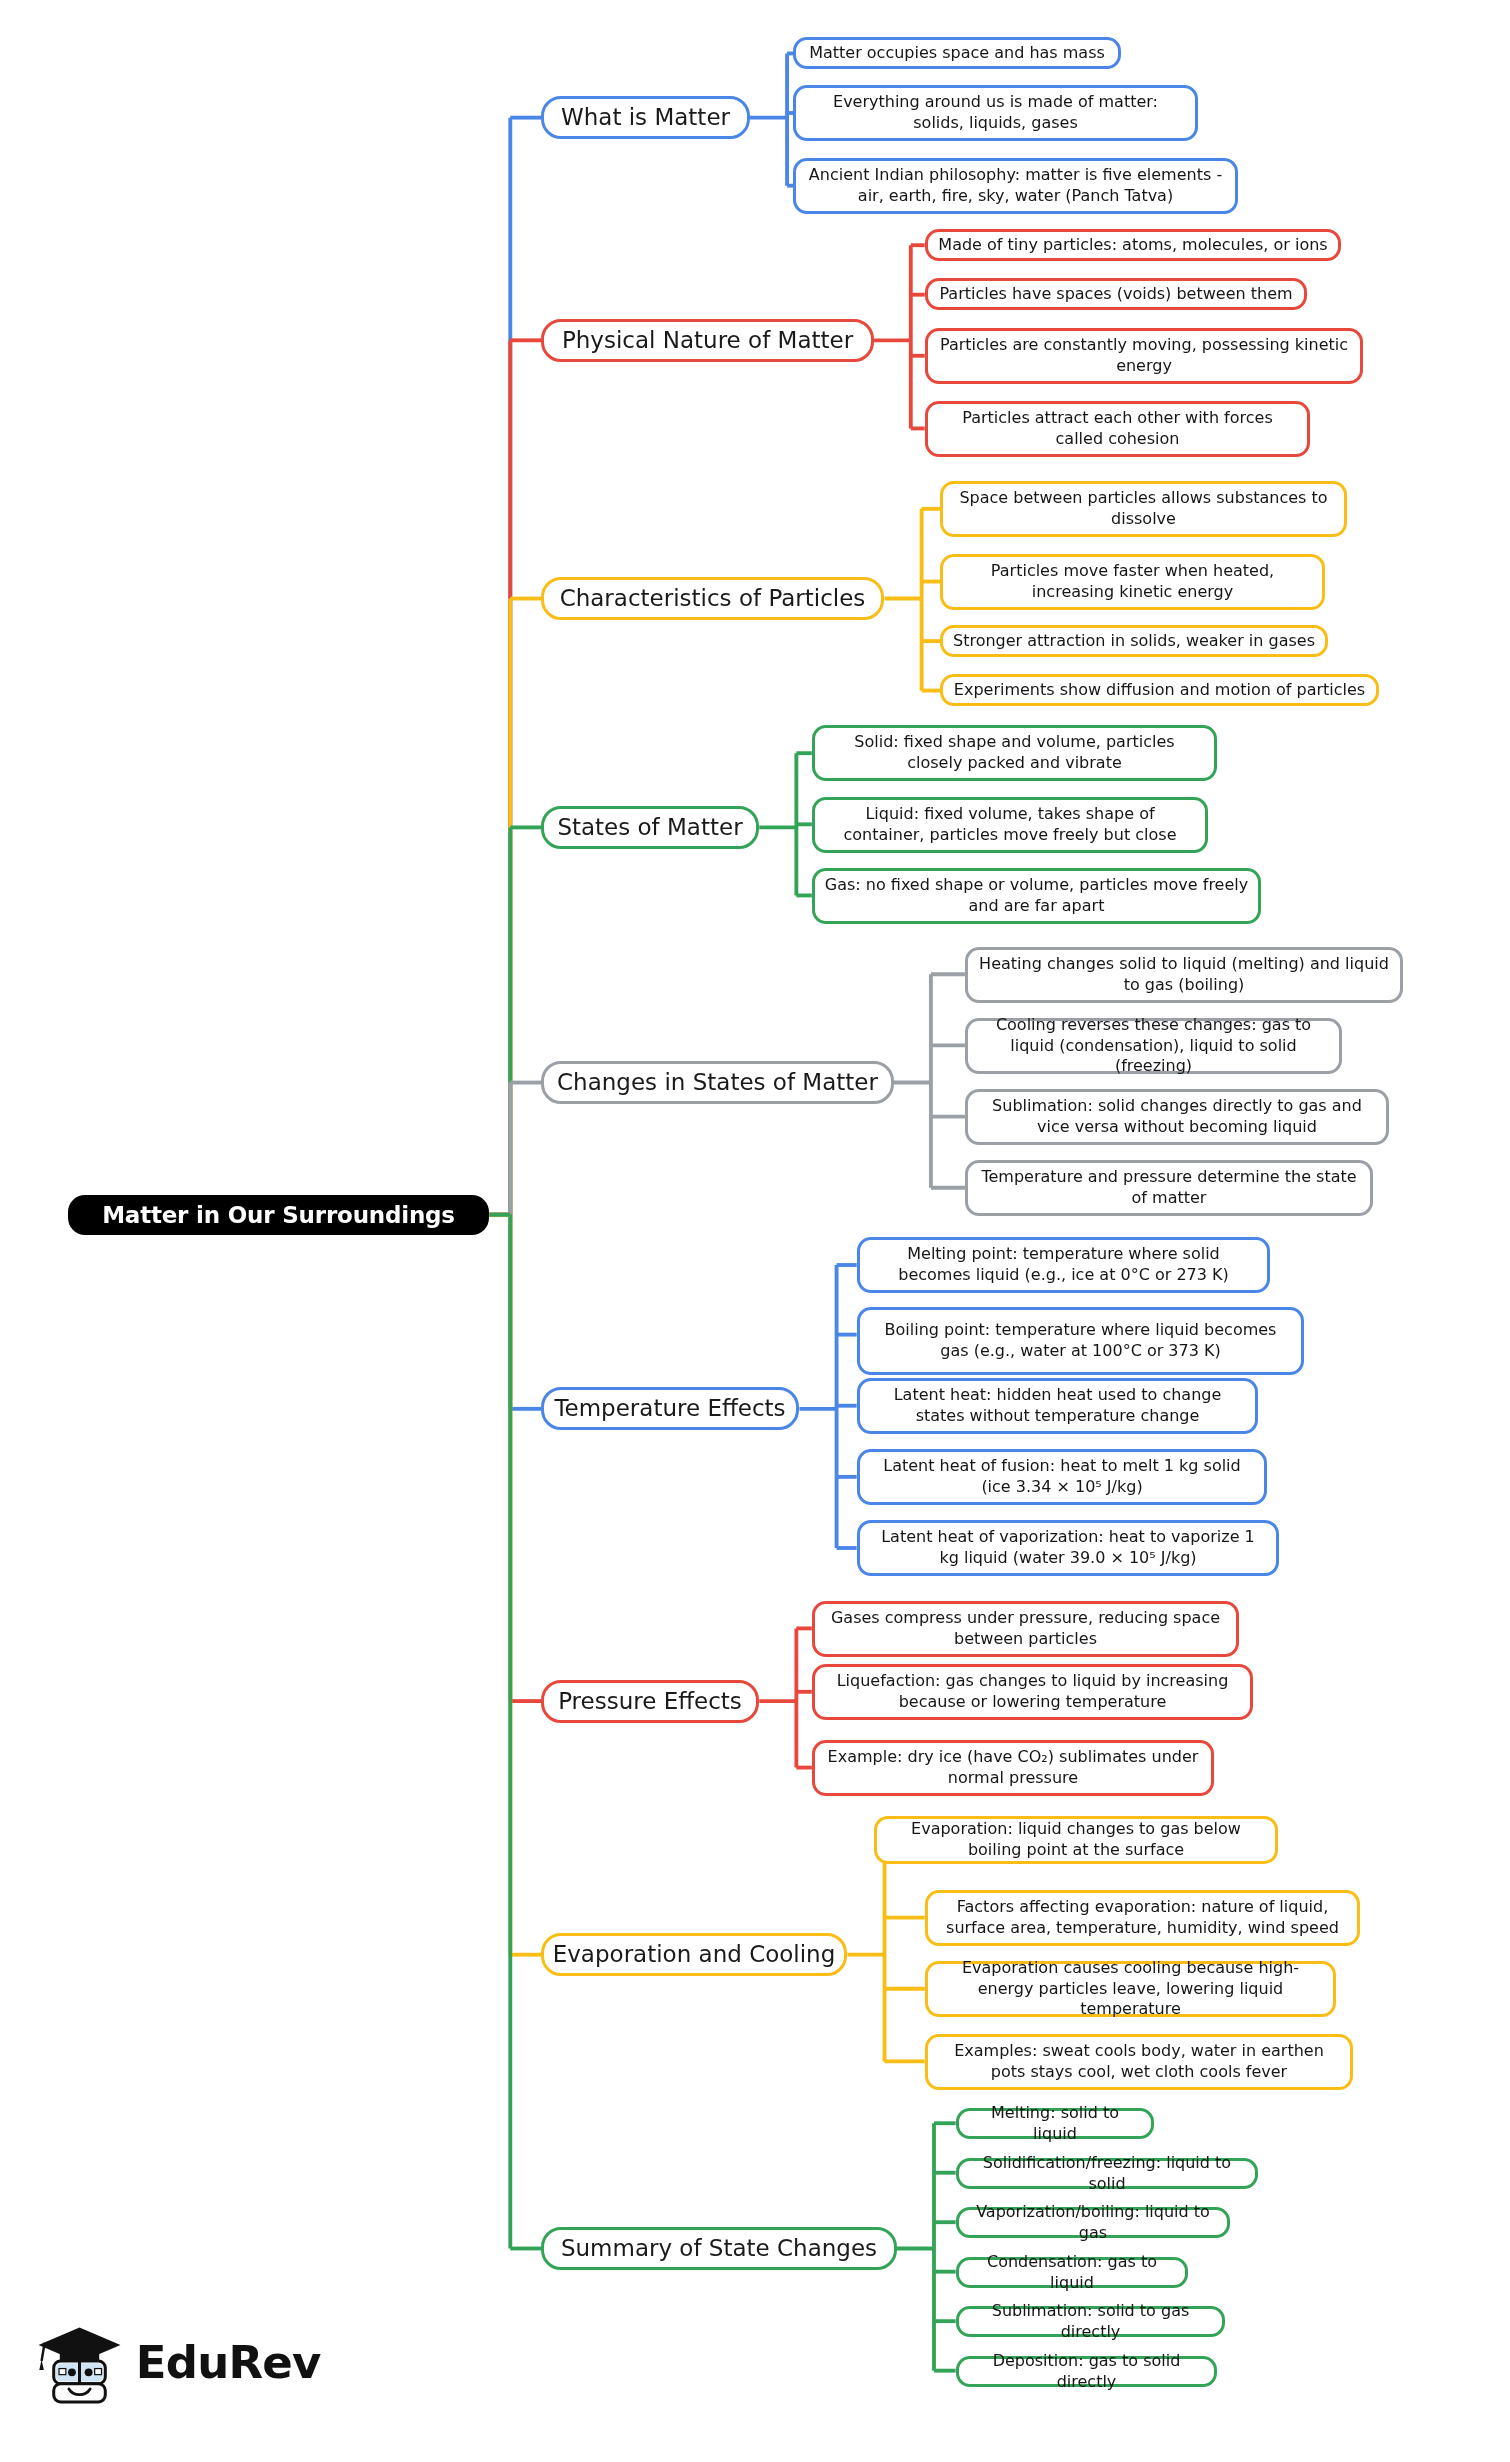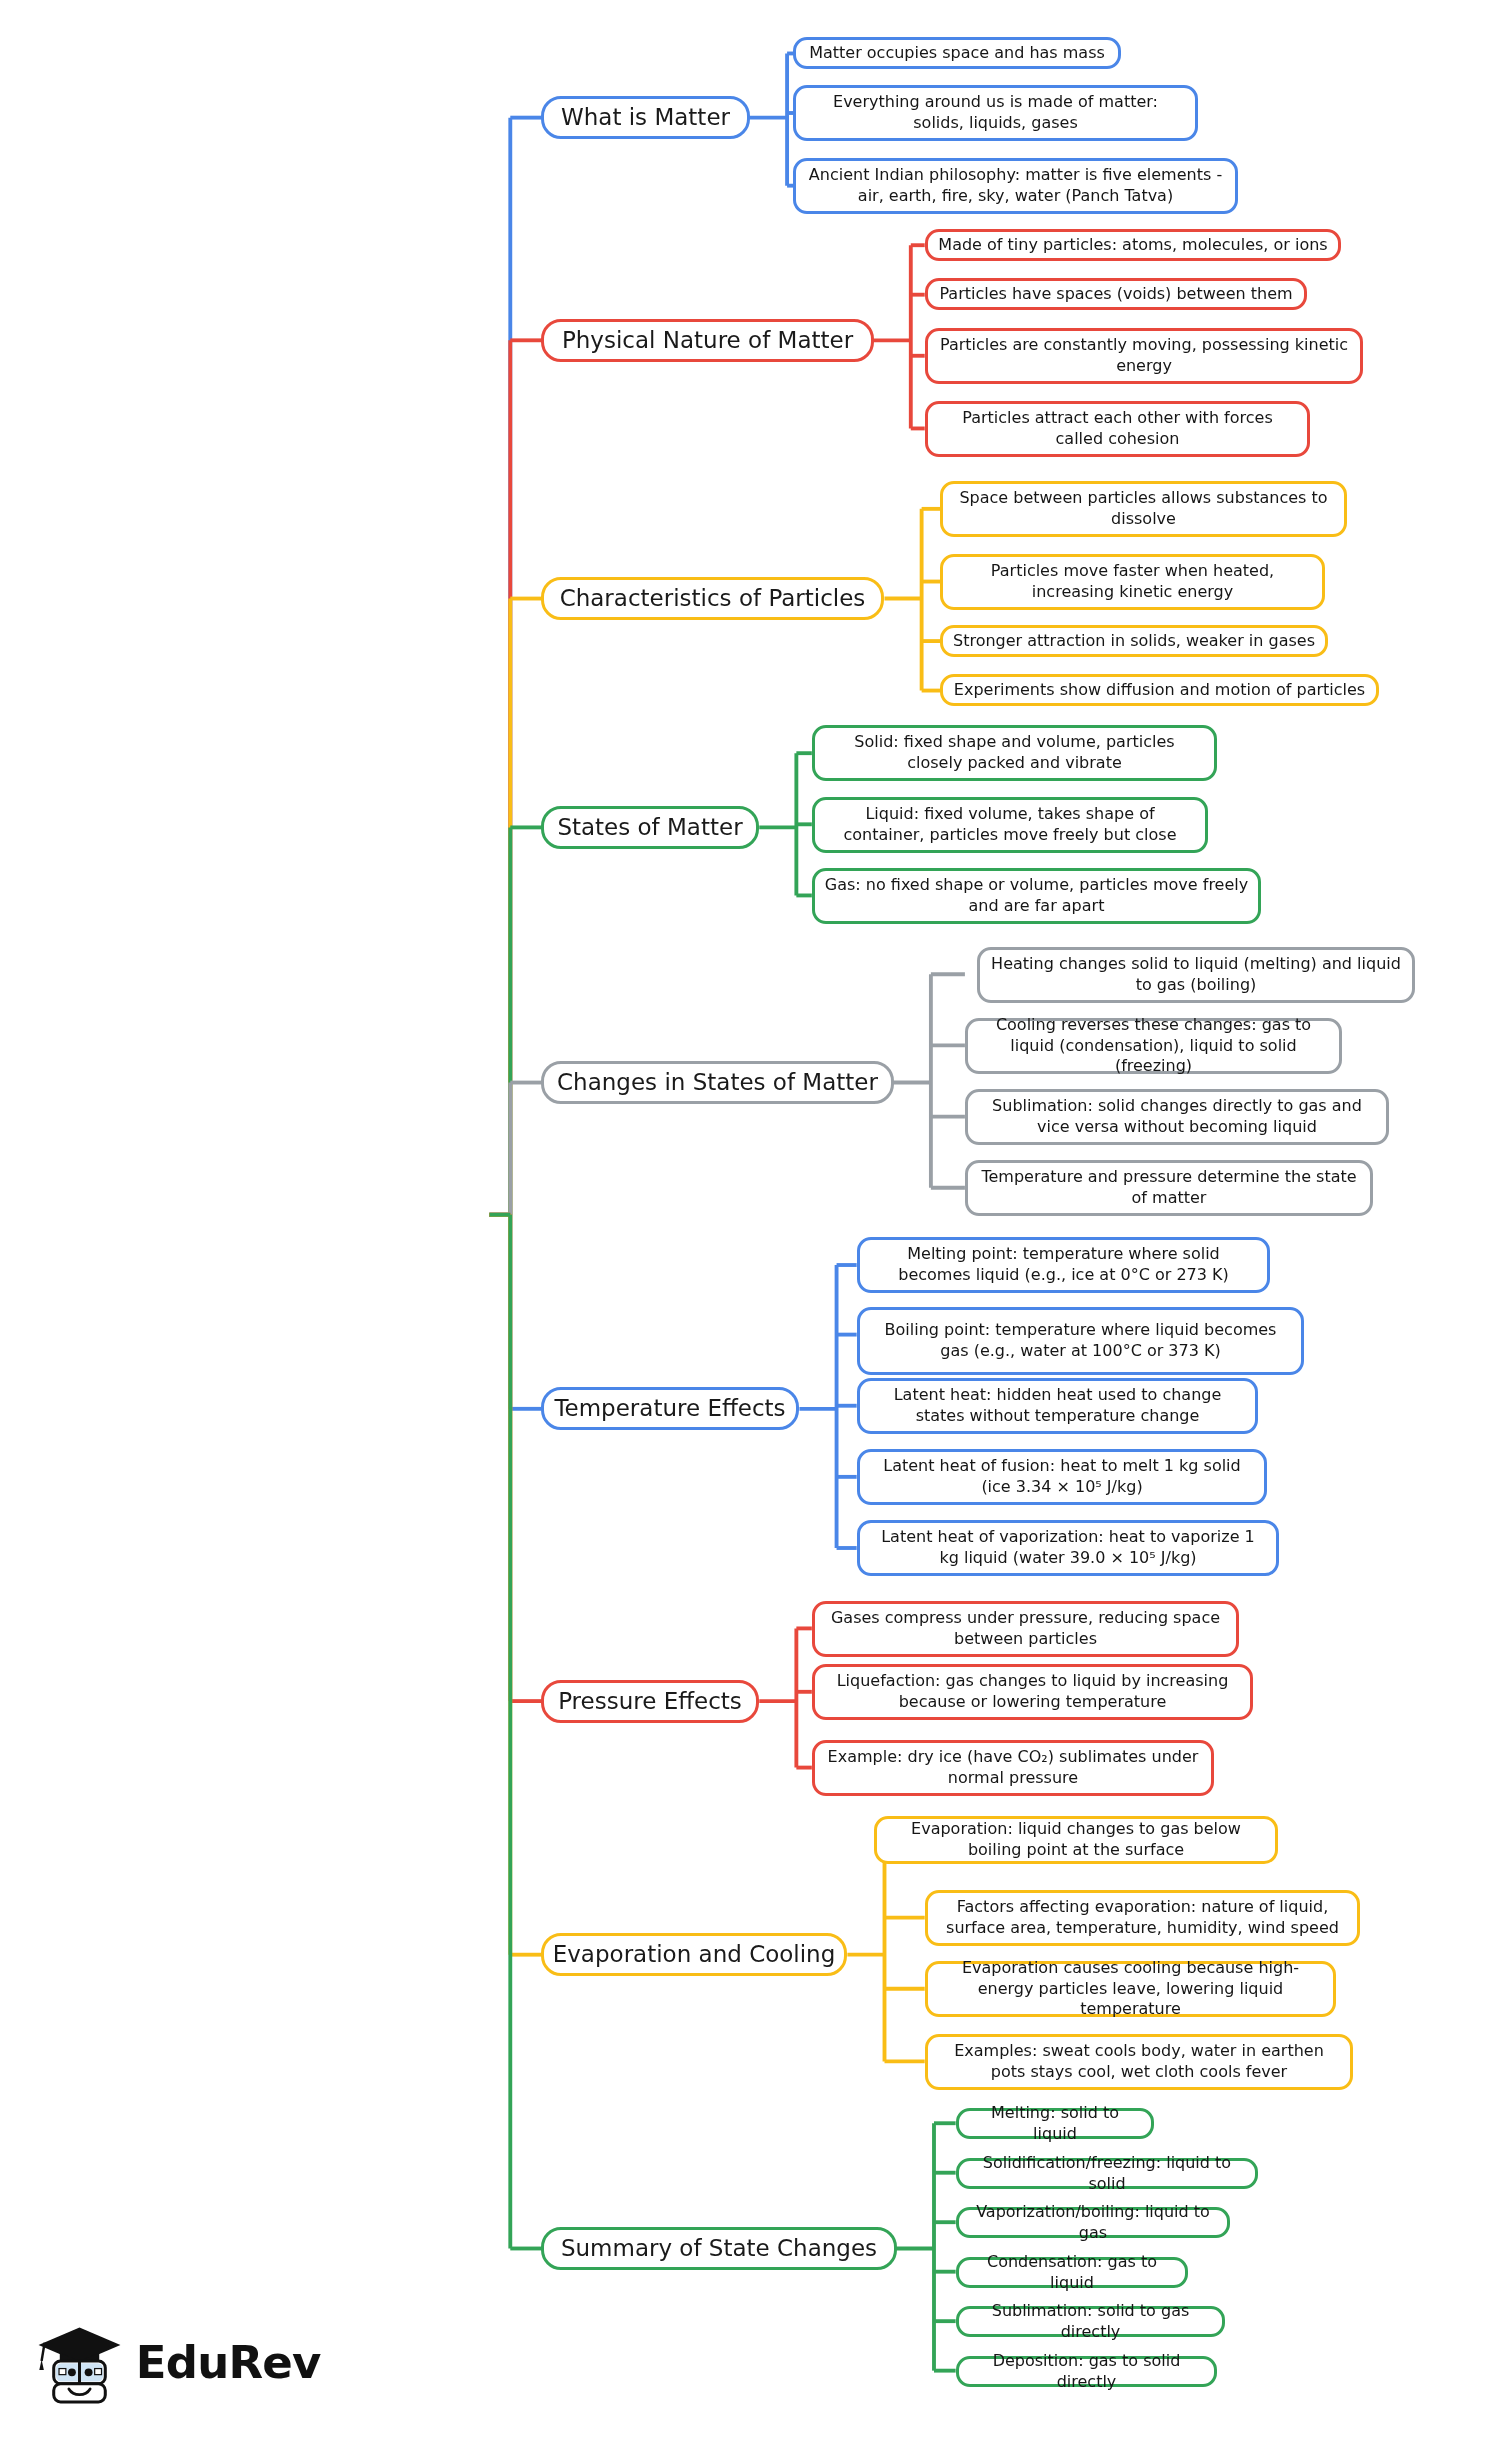--- a/index.html
+++ b/index.html
@@ -175,20 +175,23 @@
       <path d="M1208 2746 L1236 2746" stroke="#33a457" stroke-width="5" fill="none" stroke-linecap="butt"></path>
       <path d="M1208 2810 L1236 2810" stroke="#33a457" stroke-width="5" fill="none" stroke-linecap="butt"></path>
       <path d="M1208 2874 L1236 2874" stroke="#33a457" stroke-width="5" fill="none" stroke-linecap="butt"></path>
       <path d="M1208 2938 L1236 2938" stroke="#33a457" stroke-width="5" fill="none" stroke-linecap="butt"></path>
       <path d="M1208 3002 L1236 3002" stroke="#33a457" stroke-width="5" fill="none" stroke-linecap="butt"></path>
       <path d="M1208 3066 L1236 3066" stroke="#33a457" stroke-width="5" fill="none" stroke-linecap="butt"></path>
       <path d="M1160 2908 L1208 2908" stroke="#33a457" stroke-width="5" fill="none" stroke-linecap="butt"></path>
       <path d="M1208 2746 L1208 3066" stroke="#33a457" stroke-width="5" fill="none" stroke-linecap="butt"></path>
     </svg>
 
+  <div class="root-node" id="root-node" style="left: 68px; top: 1195px; width: 421px; height: 40px;">
+    <span>Matter in Our Surroundings</span>
+  </div>
 
   <div id="nodes">
       <div class="branch-node" style="left: 541px; top: 96px; width: 209px; height: 43px; border-color: rgb(74, 134, 232);">
         <span>What is Matter</span>
       </div>
       <div class="leaf-node" style="left: 793px; top: 37px; width: 328px; height: 32px; border-color: rgb(74, 134, 232);">
         <span>Matter occupies space and has mass</span>
       </div>
       <div class="leaf-node" style="left: 793px; top: 85px; width: 405px; height: 56px; border-color: rgb(74, 134, 232);">
         <span>Everything around us is made of matter: solids, liquids, gases</span>
@@ -234,21 +237,21 @@
       </div>
       <div class="leaf-node" style="left: 812px; top: 797px; width: 396px; height: 56px; border-color: rgb(51, 164, 87);">
         <span>Liquid: fixed volume, takes shape of container, particles move freely but close</span>
       </div>
       <div class="leaf-node" style="left: 812px; top: 868px; width: 449px; height: 56px; border-color: rgb(51, 164, 87);">
         <span>Gas: no fixed shape or volume, particles move freely and are far apart</span>
       </div>
       <div class="branch-node" style="left: 541px; top: 1061px; width: 353px; height: 43px; border-color: rgb(154, 160, 166);">
         <span>Changes in States of Matter</span>
       </div>
-      <div class="leaf-node" style="left: 965px; top: 947px; width: 438px; height: 56px; border-color: rgb(154, 160, 166); margin-left: 12px;">
+      <div class="leaf-node" style="left: 965px; top: 947px; width: 438px; height: 56px; border-color: rgb(154, 160, 166);">
         <span>Heating changes solid to liquid (melting) and liquid to gas (boiling)</span>
       </div>
       <div class="leaf-node" style="left: 965px; top: 1018px; width: 377px; height: 56px; border-color: rgb(154, 160, 166);">
         <span>Cooling reverses these changes: gas to liquid (condensation), liquid to solid (freezing)</span>
       </div>
       <div class="leaf-node" style="left: 965px; top: 1089px; width: 424px; height: 56px; border-color: rgb(154, 160, 166);">
         <span>Sublimation: solid changes directly to gas and vice versa without becoming liquid</span>
       </div>
       <div class="leaf-node" style="left: 965px; top: 1160px; width: 408px; height: 56px; border-color: rgb(154, 160, 166);">
         <span>Temperature and pressure determine the state of matter</span>

